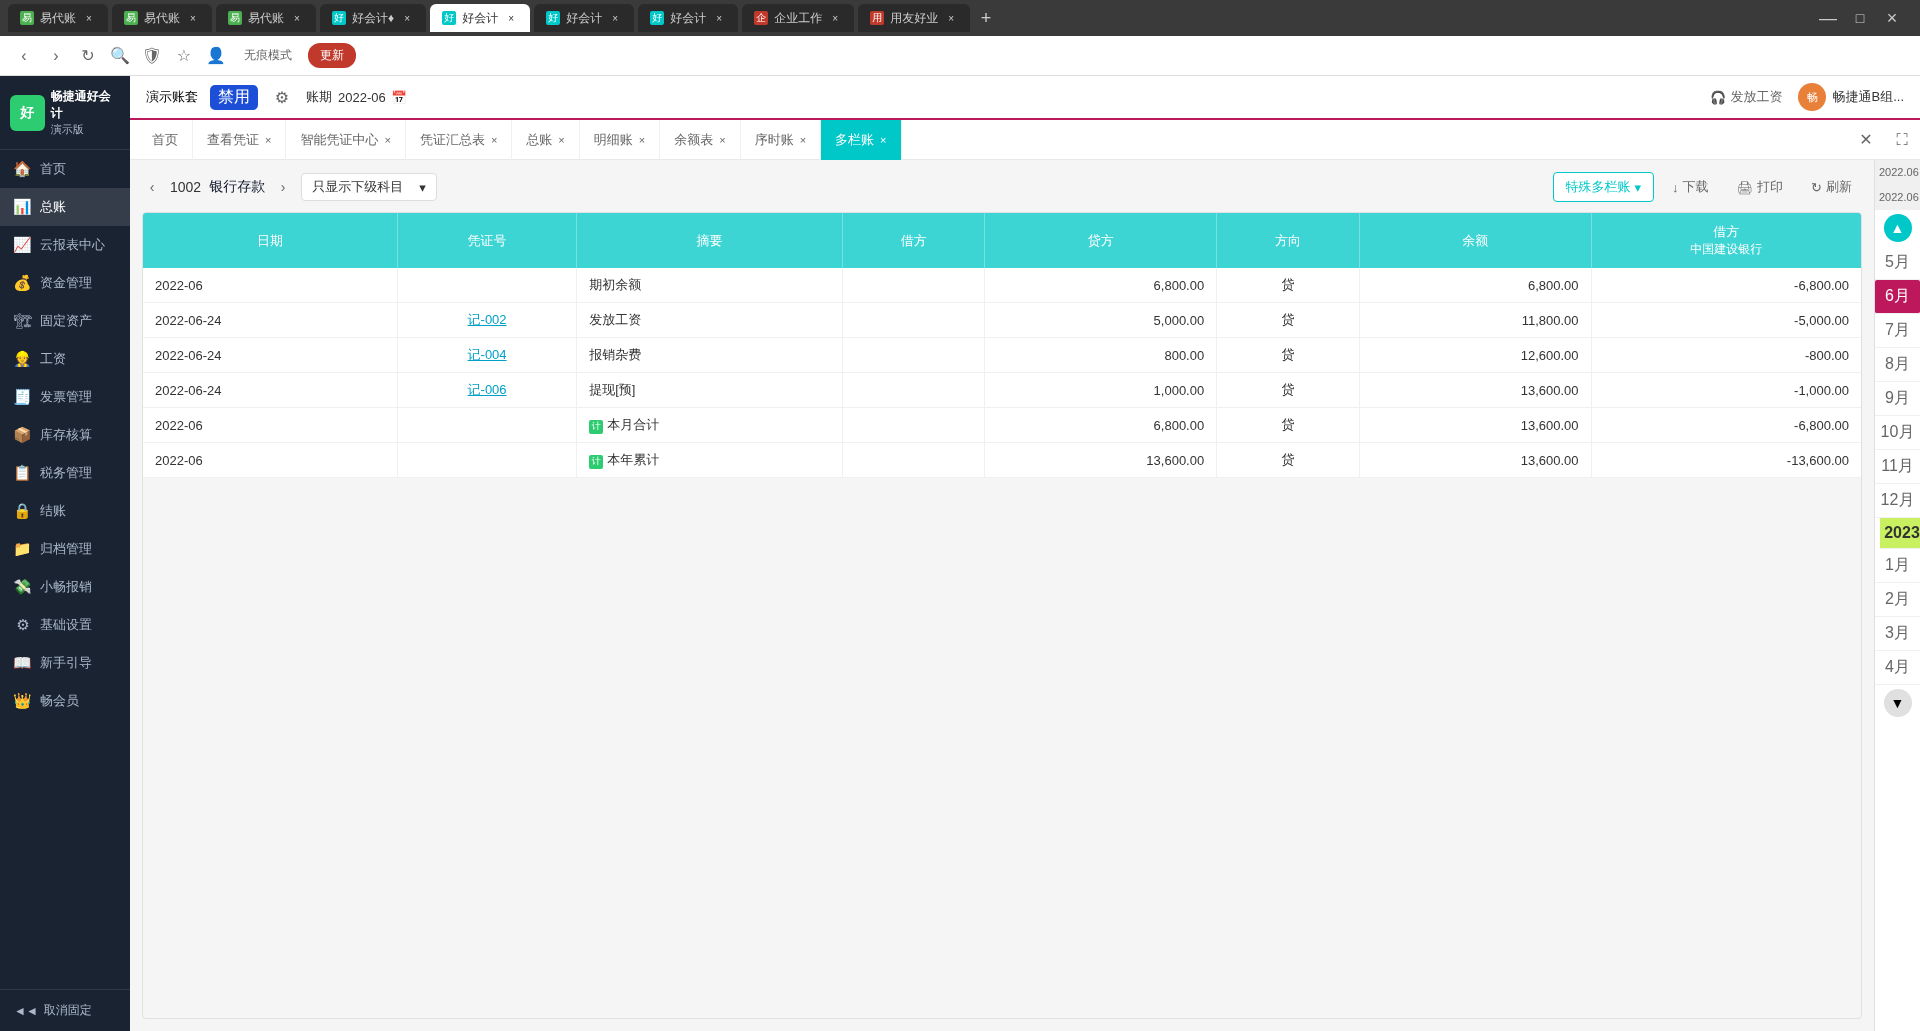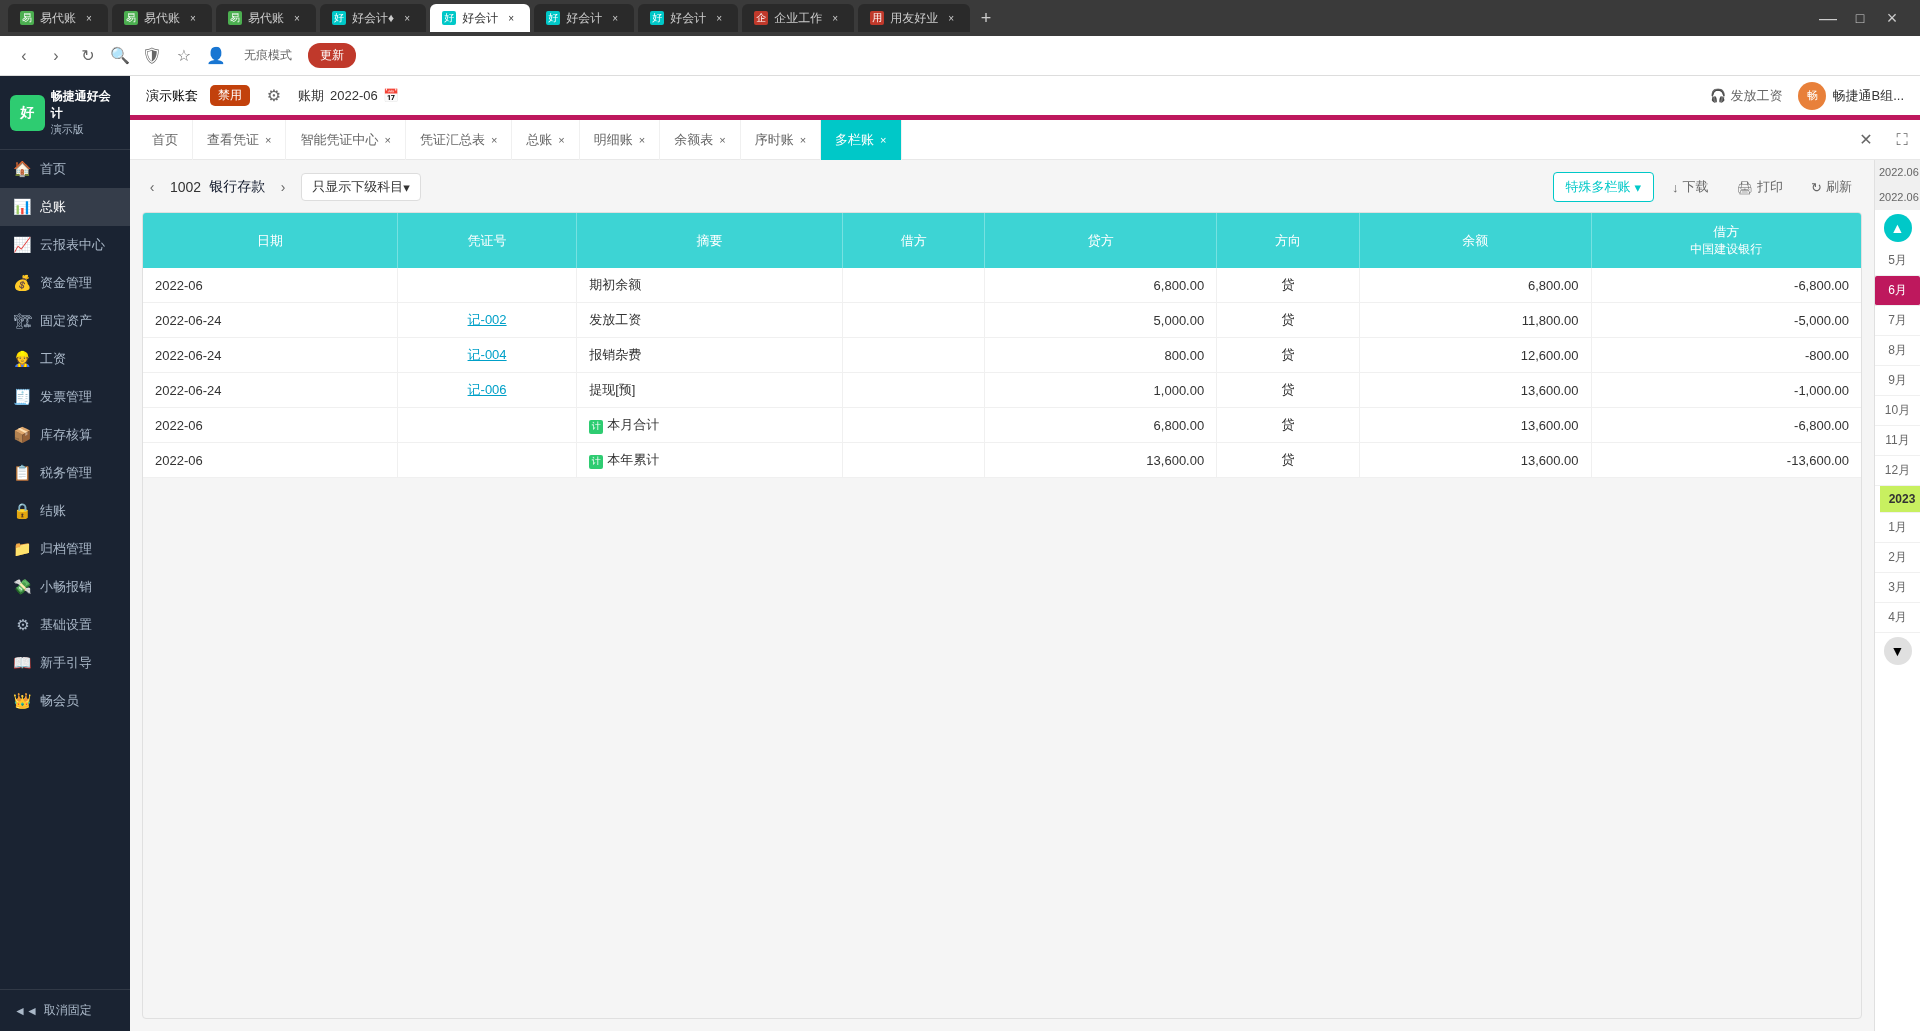--- a/index.html
+++ b/index.html
@@ -32,22 +32,22 @@
     .nav-item { display: flex; align-items: center; gap: 8px; padding: 10px 14px; cursor: pointer; font-size: 13px; color: #aab8c8; }
     .nav-item.active { background: rgba(255,255,255,0.12); color: #fff; }
     .nav-item-icon { width: 18px; height: 18px; display: flex; align-items: center; justify-content: center; font-size: 15px; }
     .sidebar-footer { padding: 12px 14px; border-top: 1px solid rgba(255,255,255,0.1); }
     .unpin-btn { display: flex; align-items: center; gap: 6px; color: #aab8c8; cursor: pointer; font-size: 12px; }
 
     
     .main-content { flex: 1; display: flex; flex-direction: column; overflow: hidden; background: #f5f5f5; }
 
     
-    .top-bar { background: #fff; height: 44px; display: flex; align-items: center; padding: 0 16px; border-bottom: 5px solid #be185d; gap: 12px; }
-    .account-tag { background: #c2410c; color: white; padding: 2px 8px; border-radius: 5px; font-size: 12px; }
+    .top-bar { background: #fff; height: 44px; display: flex; align-items: center; padding: 0 16px; border-bottom: 2px solid #be185d; gap: 12px; }
+    .account-tag { background: #1d4ed8; color: white; padding: 2px 8px; border-radius: 5px; font-size: 16px; }
     .period-info { display: flex; align-items: center; gap: 6px; font-size: 13px; color: #333; }
     .top-bar-right { margin-left: auto; display: flex; align-items: center; gap: 16px; }
     .consult-btn { display: flex; align-items: center; gap: 4px; font-size: 13px; color: #666; cursor: pointer; }
     .user-info { display: flex; align-items: center; gap: 6px; font-size: 13px; color: #333; }
     .user-avatar { width: 28px; height: 28px; border-radius: 50%; background: #e8803a; display: flex; align-items: center; justify-content: center; color: white; font-size: 11px; }
 
     
     .page-tabs { background: #fff; display: flex; align-items: center; border-bottom: 1px solid #e8e8e8; padding-left: 8px; gap: 0; height: 40px; }
     .page-tab { padding: 0 14px; height: 40px; display: flex; align-items: center; gap: 4px; font-size: 13px; color: #666; cursor: pointer; border-right: 1px solid #f0f0f0; }
     .page-tab.active { background: #00c8c8; color: #fff; }
@@ -55,21 +55,21 @@
     .tabs-action-btn { width: 36px; height: 40px; display: flex; align-items: center; justify-content: center; color: #666; cursor: pointer; font-size: 16px; }
 
     
     .content-area { flex: 1; display: flex; overflow: hidden; }
     .ledger-area { flex: 1; overflow: hidden; display: flex; flex-direction: column; padding: 12px; }
 
     
     .ledger-toolbar { display: flex; align-items: center; gap: 8px; margin-bottom: 10px; }
     .account-nav { display: flex; align-items: center; gap: 8px; }
     .nav-arrow { width: 20px; height: 20px; display: flex; align-items: center; justify-content: center; color: #666; cursor: pointer; font-size: 14px; }
-    .filter-dropdown { display: flex; align-items: center; gap: 0; border: 1px solid #ddd; border-radius: 4px; padding: 4px 10px; font-size: 13px; color: #333; cursor: pointer; background: #fff; }
+    .filter-dropdown { display: flex; align-items: center; gap: 16px; border: 1px solid #ddd; border-radius: 4px; padding: 4px 10px; font-size: 13px; color: #333; cursor: pointer; background: #fff; }
     .toolbar-right { margin-left: auto; display: flex; gap: 8px; align-items: center; }
     .feature-btn { display: flex; align-items: center; gap: 4px; padding: 5px 12px; border: 1px solid #00c8c8; border-radius: 4px; color: #00c8c8; font-size: 13px; cursor: pointer; background: #fff; }
     .feature-btn.special { border-color: #00c8c8; }
     .action-btn { display: flex; align-items: center; gap: 4px; padding: 5px 10px; color: #666; font-size: 13px; cursor: pointer; }
 
     
     .ledger-table { flex: 1; overflow: auto; border: 1px solid #e0e0e0; border-radius: 4px; }
     table { width: 100%; border-collapse: collapse; }
     thead th { background: #3dd4d4; color: #fff; padding: 10px 12px; text-align: center; font-weight: 500; font-size: 13px; border-right: 1px solid rgba(255,255,255,0.3); white-space: nowrap; }
     thead th:last-child { border-right: none; }
@@ -78,21 +78,21 @@
     tbody td { padding: 8px 12px; text-align: center; font-size: 13px; color: #333; border-bottom: 1px solid #f0f0f0; border-right: 1px solid #f0f0f0; }
     tbody td:last-child { border-right: none; }
     .text-left { text-align: left; }
     .text-right { text-align: right; }
     .voucher-link { color: #00a0c8; cursor: pointer; text-decoration: underline; }
     .tag-green { display: inline-flex; width: 14px; height: 14px; background: #2ecc71; border-radius: 2px; color: white; font-size: 9px; align-items: center; justify-content: center; margin-right: 4px; }
     .negative { color: #333; }
 
     
     .time-panel { width: 46px; background: #fff; border-left: 1px solid #e0e0e0; display: flex; flex-direction: column; align-items: center; overflow-y: auto; }
-    .time-item { width: 100%; padding: 6px 4px; text-align: center; font-size: 12px; color: #666; cursor: pointer; border-bottom: 1px solid #f0f0f0; }
+    .time-item { width: 100%; padding: 6px 4px; text-align: center; font-size: 16px; color: #666; cursor: pointer; border-bottom: 1px solid #f0f0f0; }
     .time-item.active { background: #be185d; color: #fff; border-radius: 2px; }
     .time-item.highlight { background: #c8f060; color: #333; font-weight: bold; margin-left: 9px; }
     .time-scroll-btn { width: 28px; height: 28px; border-radius: 50%; background: #e0e0e0; display: flex; align-items: center; justify-content: center; cursor: pointer; font-size: 14px; margin: 4px auto; }
     .time-scroll-btn.teal { background: #00c8c8; color: white; }
 
     
     .ledger-table::-webkit-scrollbar { height: 8px; width: 8px; }
     .ledger-table::-webkit-scrollbar-track { background: #f0f0f0; }
     .ledger-table::-webkit-scrollbar-thumb { background: #c0c0c0; border-radius: 4px; }
   </style>

